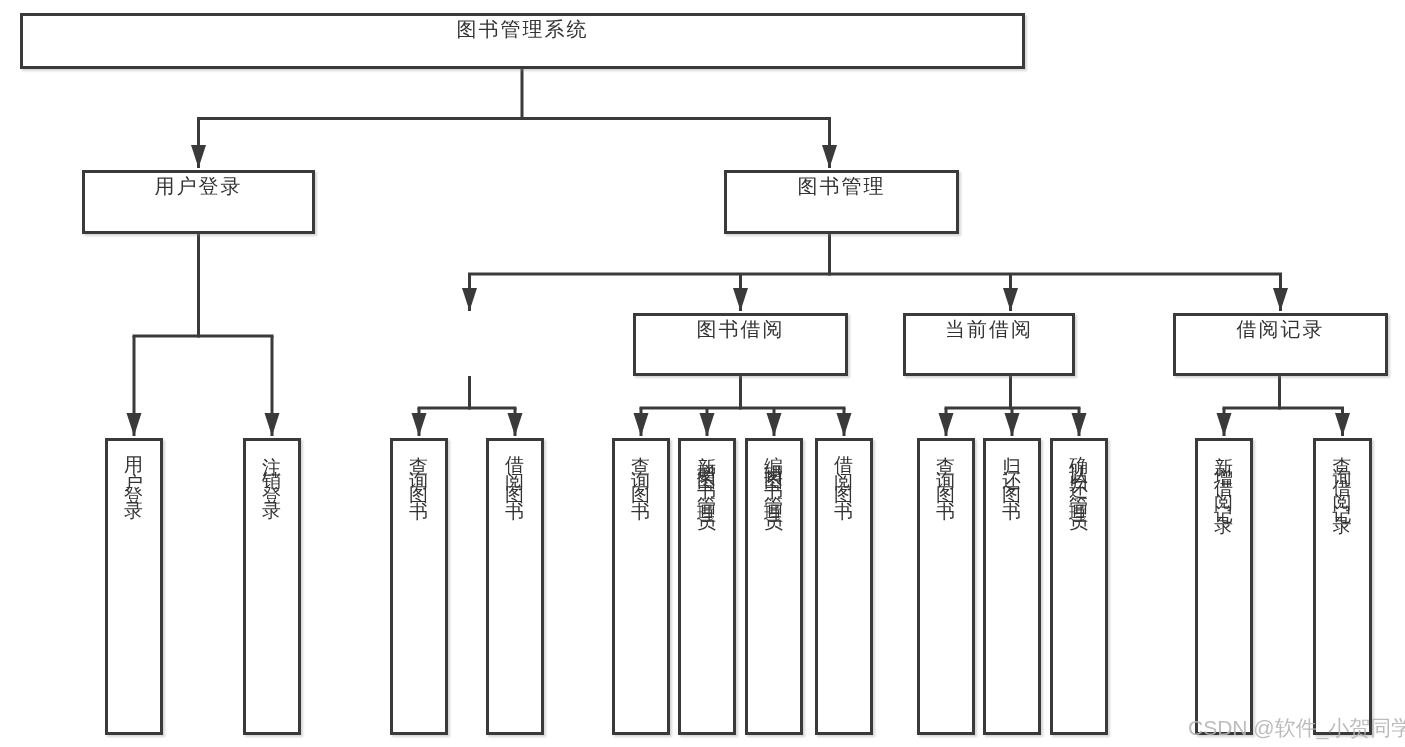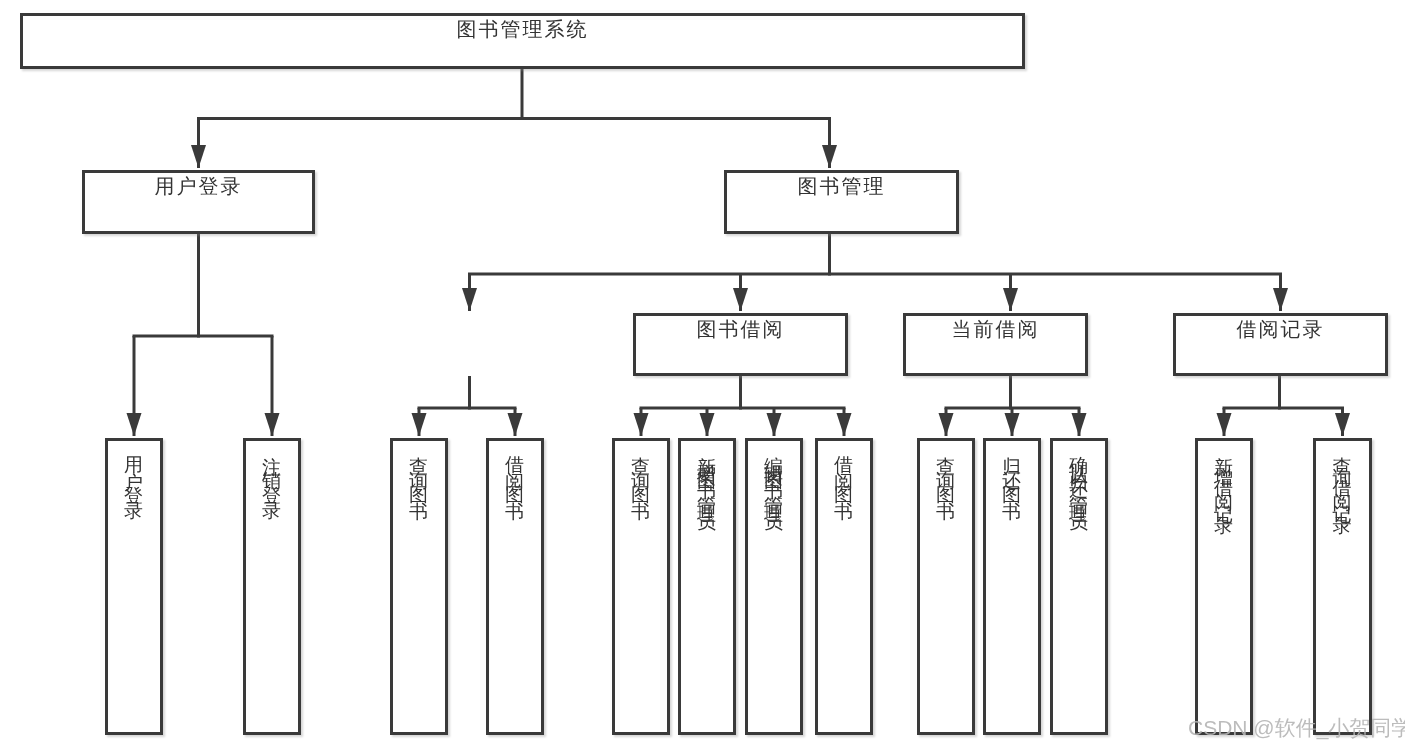--- a/index.html
+++ b/index.html
@@ -134,21 +134,21 @@
   <div class="node" style="left:82px; top:170px; width:233px; height:64px;">
     <span class="h-label">用户登录</span>
   </div>
   <div class="node" style="left:712px; top:170px; width:235px; height:64px;margin-left:12px;">
     <span class="h-label">图书管理</span>
   </div>
 
   <div class="node" style="left:633px; top:313px; width:215px; height:63px;">
     <span class="h-label">图书借阅</span>
   </div>
-  <div class="node" style="left:903px; top:313px; width:185px; height:63px;">
+  <div class="node" style="left:903px; top:313px; width:172px; height:63px;">
     <span class="h-label">当前借阅</span>
   </div>
   <div class="node" style="left:1173px; top:313px; width:215px; height:63px;font-family:Liberation Mono, monospace;">
     <span class="h-label">借阅记录</span>
   </div>
 
   <div class="node leaf v4" style="left:105px; top:438px; width:58px; height:297px;">
     <span class="v-label">用户登录</span>
   </div>
   <div class="node leaf v4" style="left:243px; top:438px; width:58px; height:297px;">

